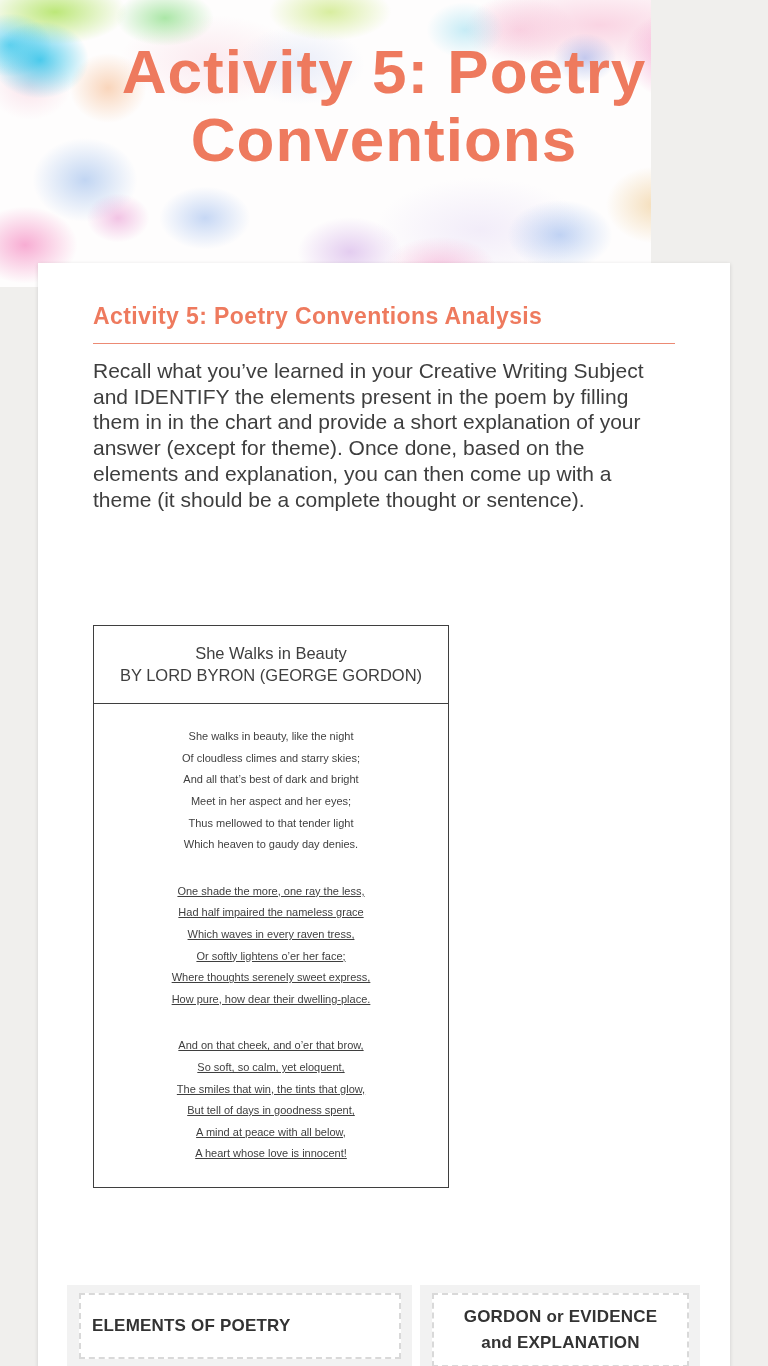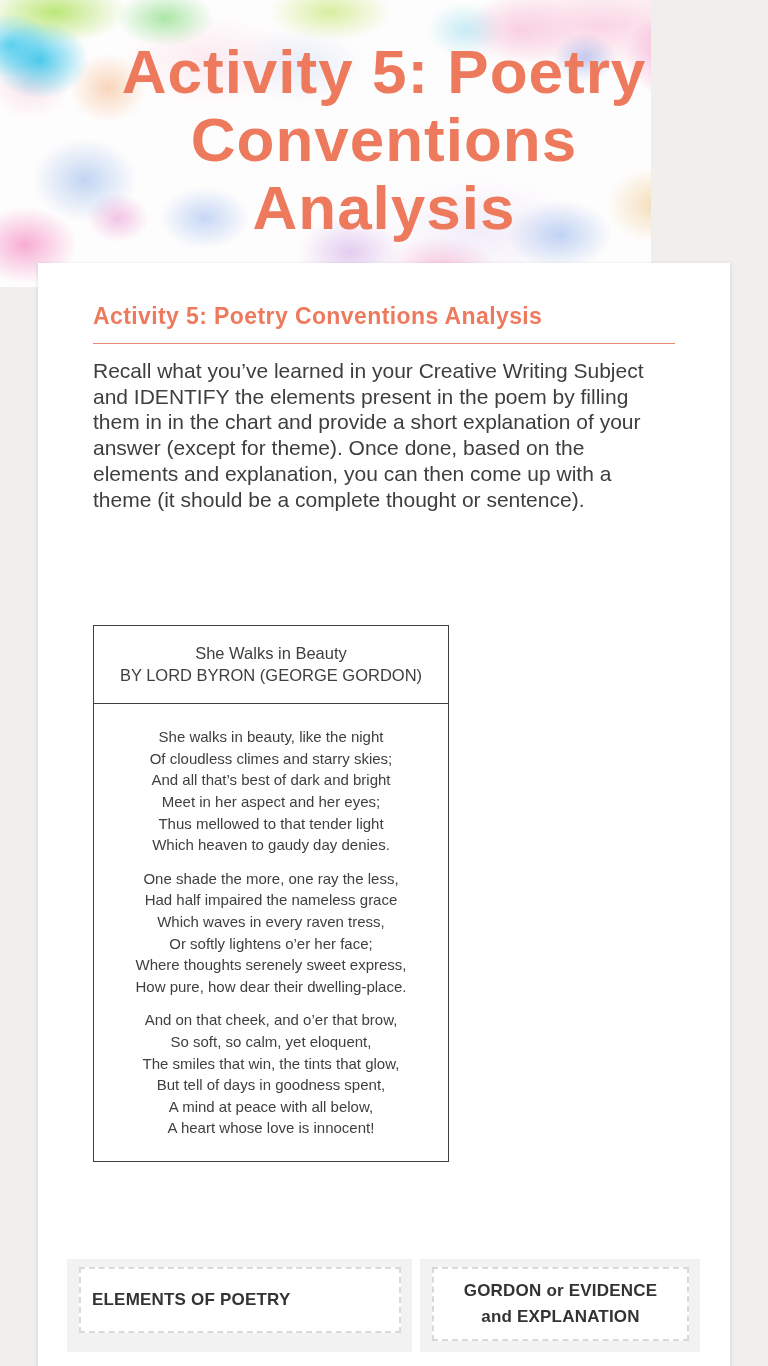--- a/index.html
+++ b/index.html
@@ -89,25 +89,25 @@
     border: 1px solid #3f3f3f;
     text-align: center;
     color: #3f3f3f;
   }
   .poem-head-cell {
     padding: 17px 10px;
     font-size: 16.5px; line-height: 21.5px;
   }
   .poem-body-cell {
     padding: 22px 8px;
-    font-size: 15px; line-height: 21.6px;
+    font-size: 11px; line-height: 21.6px;
     color: #434343;
   }
   .stanza { white-space: pre-line; }
-  .stanza + .stanza { margin-top: 12px; }
+  .stanza + .stanza { margin-top: 25px; text-decoration: underline; }
 
   
   .worksheet {
     margin: 97px 30px 0 29px;
     display: flex;
     gap: 4px;
     justify-content: space-between;
   }
   .ws-cell {
     background: #f2f2f2;
@@ -138,21 +138,20 @@
 </style>
 </head>
 <body>
 
 <div class="page">
 
   <div class="banner">
     <div class="banner-title">
       <span>Activity 5: Poetry</span>
       <span>Conventions</span>
-      <span>Analysis</span>
     </div>
   </div>
 
   <div class="card">
 
     <h2 class="card-heading">Activity 5: Poetry Conventions Analysis</h2>
     <hr class="heading-rule">
 
     <p class="instructions">Recall what you’ve learned in your Creative Writing Subject and IDENTIFY the elements present in the poem by filling them in in the chart and provide a short explanation of your answer (except for theme). Once done, based on the elements and explanation, you can then come up with a theme (it should be a complete thought or sentence).</p>
 

